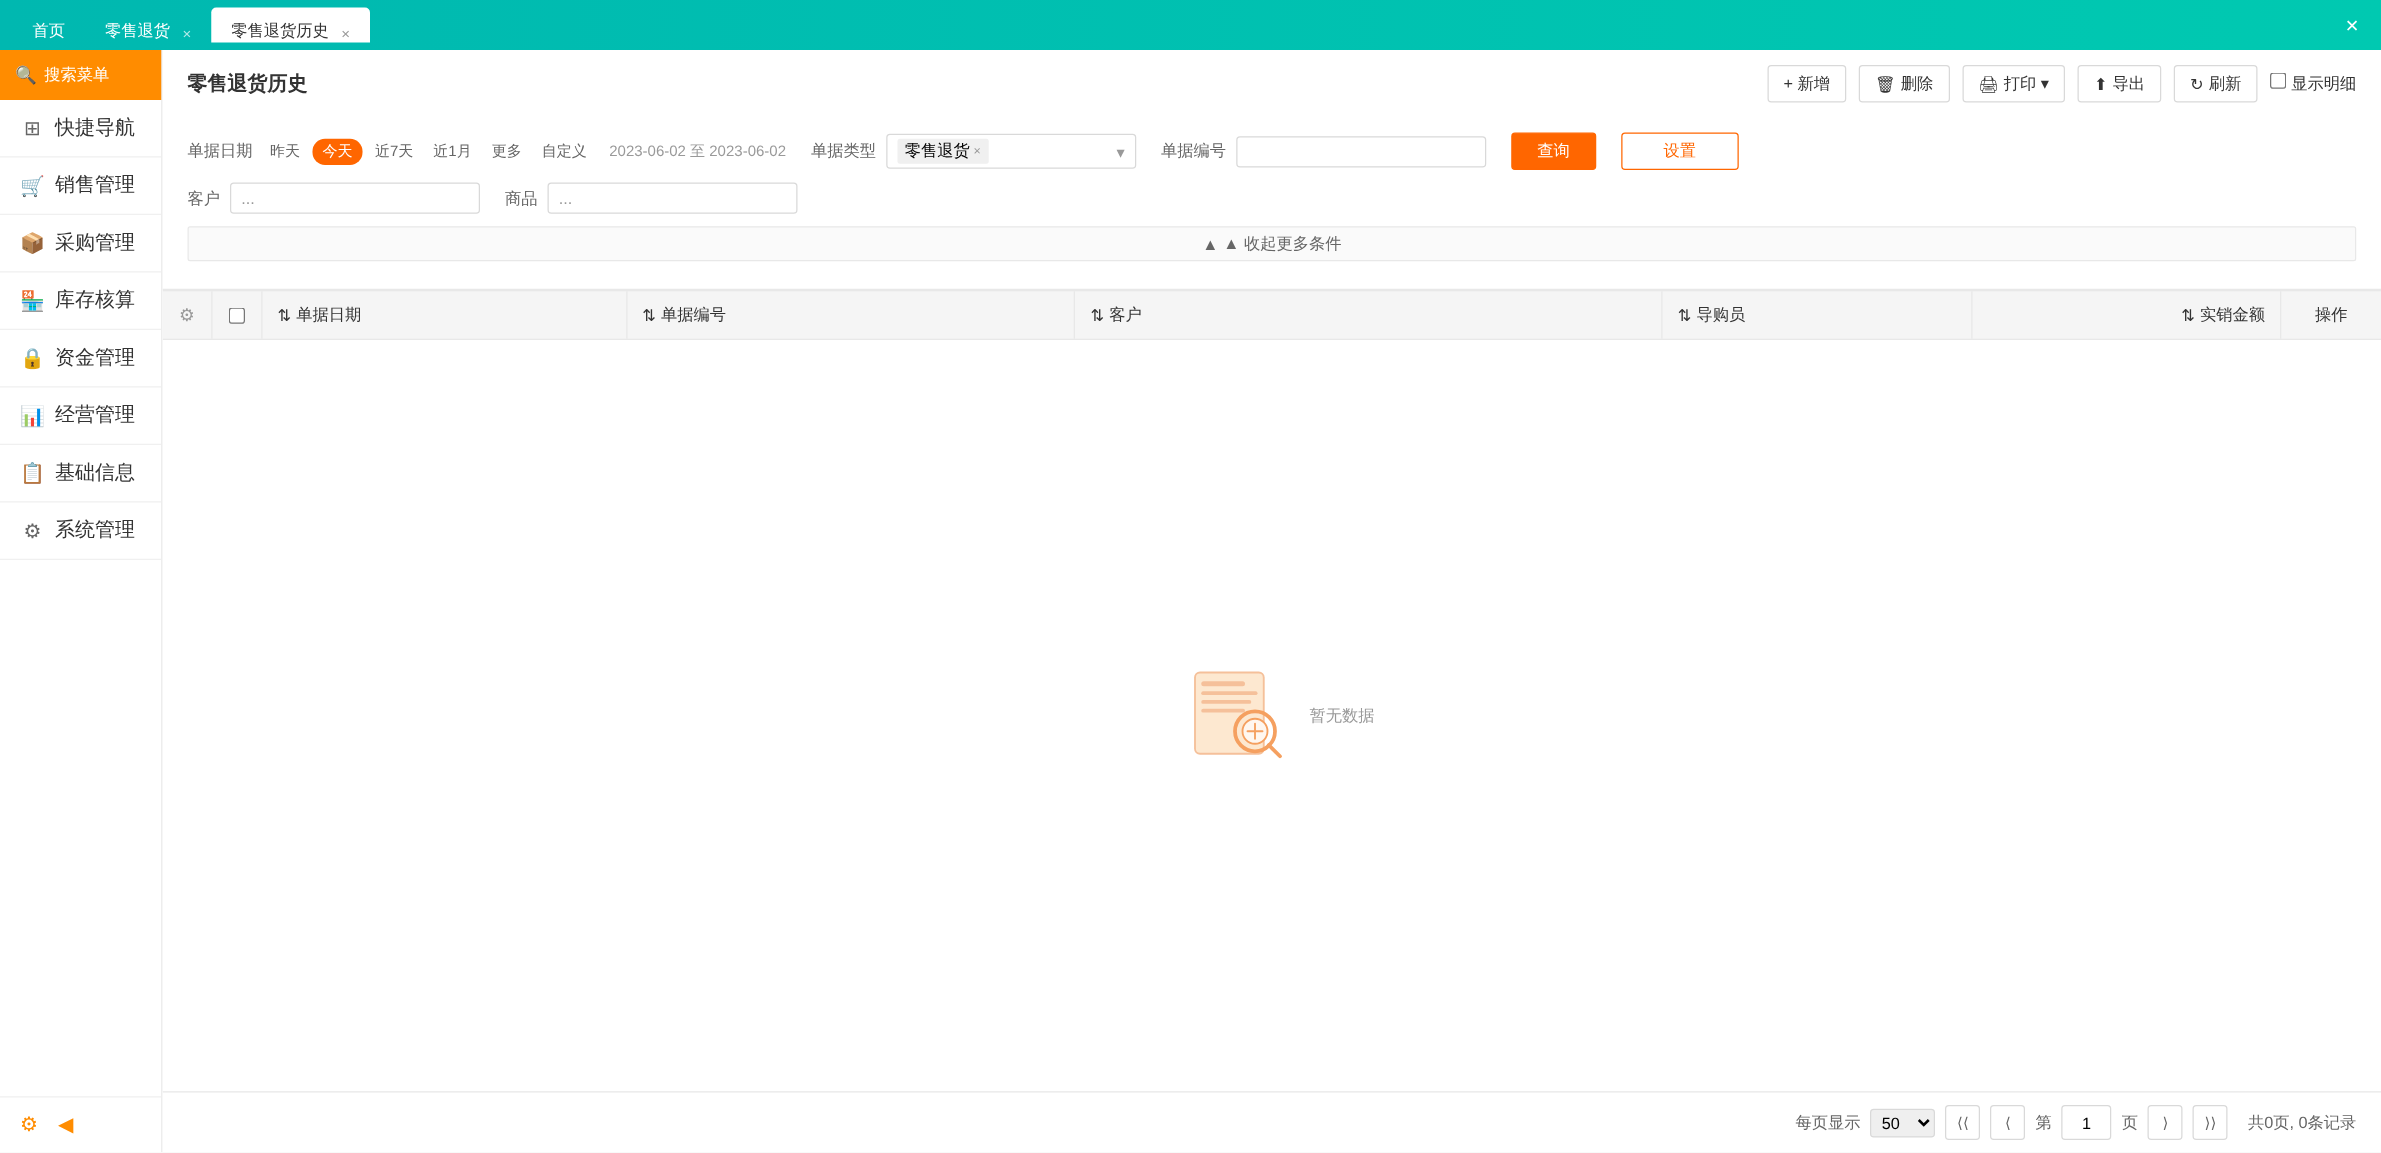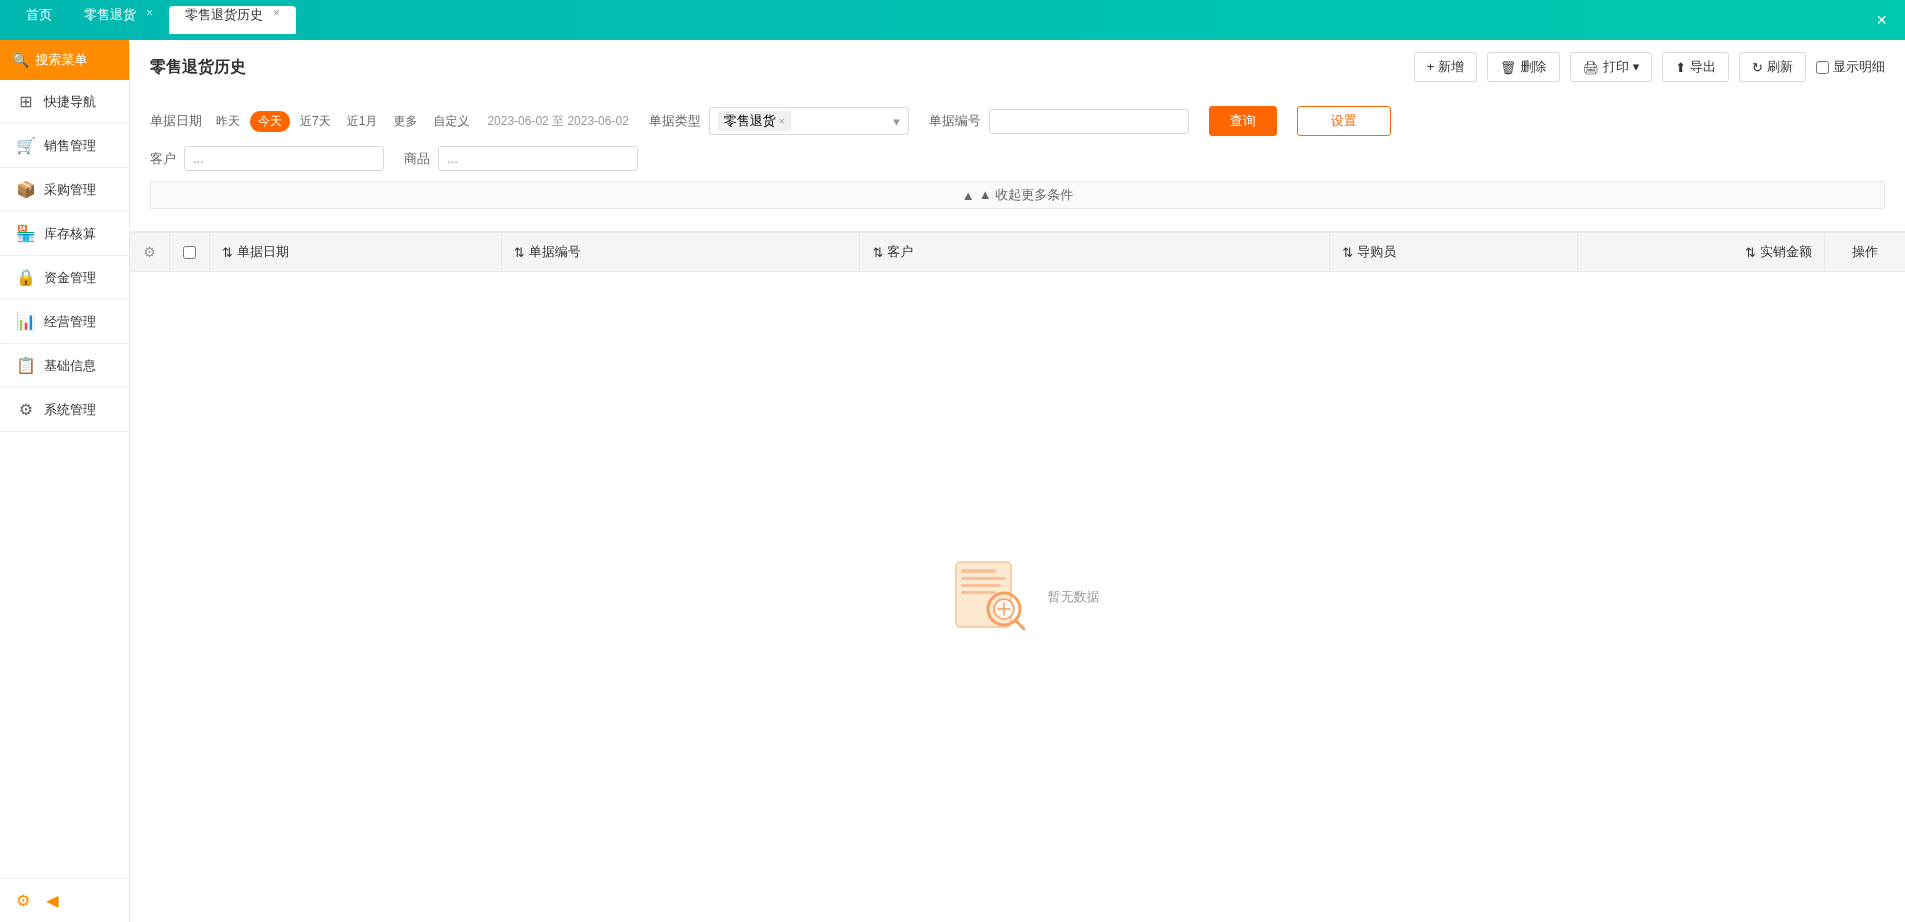--- a/index.html
+++ b/index.html
@@ -10,21 +10,21 @@
       height: 40px;
       background: linear-gradient(90deg, #00b8b0, #00c9b1);
       display: flex;
       align-items: center;
       padding: 0 10px;
       gap: 0;
       flex-shrink: 0;
     }
     .tab-item {
       display: flex;
-      align-items: flex-start;
+      align-items: flex-end;
       padding: 0 16px;
       height: 28px;
       color: #fff;
       cursor: pointer;
       font-size: 13px;
       gap: 6px;
       white-space: nowrap;
     }
     .tab-item.home { }
     .tab-item.active {
@@ -82,21 +82,21 @@
     .nav-item {
       display: flex;
       align-items: center;
       padding: 12px 16px;
       gap: 8px;
       cursor: pointer;
       color: #333;
       border-bottom: 1px solid #f0f0f0;
     }
     .nav-icon { font-size: 16px; color: #666; width: 20px; text-align: center; }
-    .nav-label { font-size: 13px; color: #333; }
+    .nav-label { font-size: 16px; color: #333; }
     .sidebar-bottom {
       margin-top: auto;
       display: flex;
       align-items: center;
       padding: 12px 16px;
       gap: 16px;
       border-top: 1px solid #f0f0f0;
     }
     .sidebar-bottom-icon { color: #ff8c00; font-size: 16px; cursor: pointer; }
 
@@ -151,21 +151,21 @@
       padding: 5px 20px;
       border-radius: 3px;
     }
     .btn-setting {
       background: #fff;
       border-color: #ff6600;
       color: #ff6600;
       padding: 5px 33px;
       border-radius: 3px;
     }
-    .display-toggle { display: flex; align-items: center; gap: 4px; font-size: 13px; color: #333; cursor: pointer; }
+    .display-toggle { display: flex; align-items: flex-start; gap: 4px; font-size: 13px; color: #333; cursor: pointer; }
     .display-toggle input { cursor: pointer; }
 
     
     .filter-area {
       padding: 12px 0;
     }
     .filter-row {
       display: flex;
       align-items: center;
       gap: 20px;
@@ -548,16 +548,33 @@
           <circle cx="68" cy="62" r="16" fill="none" stroke="#f5a060" stroke-width="3"></circle>
           <circle cx="68" cy="62" r="10" fill="#fff7f0" stroke="#f5a060" stroke-width="1.5"></circle>
           <line x1="79" y1="73" x2="88" y2="82" stroke="#f5a060" stroke-width="3" stroke-linecap="round"></line>
 
           <line x1="62" y1="62" x2="74" y2="62" stroke="#f5a060" stroke-width="1.5" stroke-linecap="round"></line>
           <line x1="68" y1="56" x2="68" y2="68" stroke="#f5a060" stroke-width="1.5" stroke-linecap="round"></line>
         </svg>
         <span class="empty-text">暂无数据</span>
       </div>
 
+      <div class="pagination">
+        <span class="page-size-label">每页显示</span>
+        <select class="page-size-select">
+          <option value="10">10</option>
+          <option value="20">20</option>
+          <option value="50" selected="">50</option>
+          <option value="100">100</option>
+        </select>
+        <div class="page-btn">⟨⟨</div>
+        <div class="page-btn">⟨</div>
+        <span class="page-word">第</span>
+        <input class="page-input" type="text" value="1" style="">
+        <span class="page-word">页</span>
+        <div class="page-btn">⟩</div>
+        <div class="page-btn">⟩⟩</div>
+        <span class="page-info">共0页, 0条记录</span>
+      </div>
     </div>
 
   </div>
 </div>
 
 </body></html>

